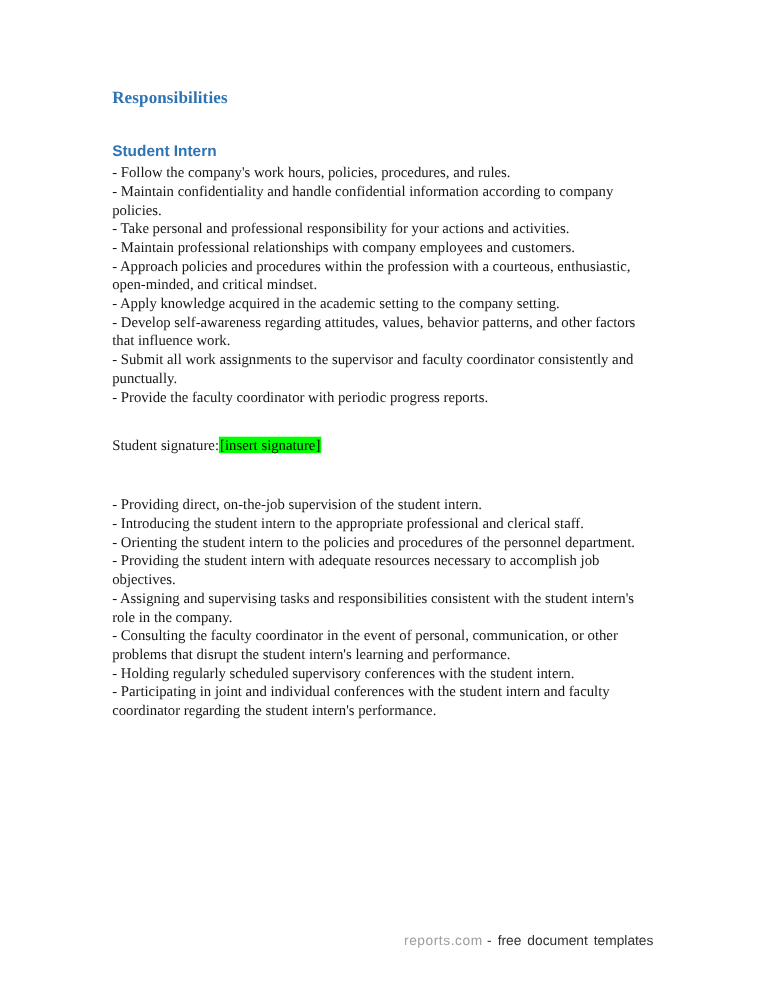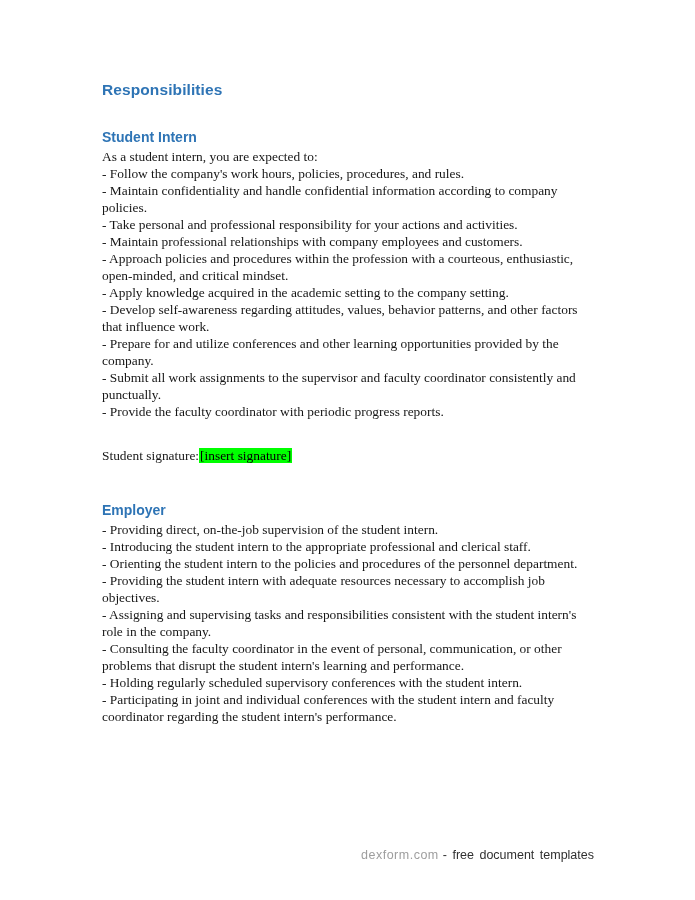--- a/index.html
+++ b/index.html
@@ -16,21 +16,21 @@
   }
   .content {
     position: absolute;
     left: 102px; top: 0;
     width: 492px;
     padding-top: 80px;
     color: var(--body-text, #161616);
   }
   h1.doc-title {
     margin: 0;
-    font-family: Liberation Sans, sans-serif;
+    font-family: Liberation Serif, serif;
     font-size: 15.5px; font-weight: 700;
     line-height: 20px;
     color: var(--heading, #2e74b5);
     letter-spacing: 0.1px;
   }
   h2.section-heading {
     margin: 0; margin-bottom: 2px;
     font-family: "Liberation Sans", sans-serif;
     font-size: 14px; font-weight: 700;
     line-height: 18px;
@@ -76,51 +76,48 @@
 </head>
 <body>
 
 <div class="page">
   <div class="content">
 
     <h1 class="doc-title">Responsibilities</h1>
 
     <section class="section-student">
       <h2 class="section-heading">Student Intern</h2>
-      <p class="body-line">As a student intern, you are expected to:</p>
       <div>
 
           <p class="body-line">- Follow the company's work hours, policies, procedures, and rules.</p>
 
           <p class="body-line">- Maintain confidentiality and handle confidential information according to company policies.</p>
 
           <p class="body-line">- Take personal and professional responsibility for your actions and activities.</p>
 
           <p class="body-line">- Maintain professional relationships with company employees and customers.</p>
 
           <p class="body-line">- Approach policies and procedures within the profession with a courteous, enthusiastic, open-minded, and critical mindset.</p>
 
           <p class="body-line">- Apply knowledge acquired in the academic setting to the company setting.</p>
 
           <p class="body-line">- Develop self-awareness regarding attitudes, values, behavior patterns, and other factors that influence work.</p>
 
-          <p class="body-line">- Prepare for and utilize conferences and other learning opportunities provided by the company.</p>
 
           <p class="body-line">- Submit all work assignments to the supervisor and faculty coordinator consistently and punctually.</p>
 
           <p class="body-line">- Provide the faculty coordinator with periodic progress reports.</p>
         </div>
     </section>
 
     <p class="signature-row">
       <span>Student signature:</span><mark>[insert signature]</mark>
     </p>
 
     <section class="section-employer">
-      <h2 class="section-heading">Employer</h2>
       <div>
 
           <p class="body-line">- Providing direct, on-the-job supervision of the student intern.</p>
 
 
           <p class="body-line">- Introducing the student intern to the appropriate professional and clerical staff.</p>
 
           <p class="body-line">- Orienting the student intern to the policies and procedures of the personnel department.</p>
 
           <p class="body-line">- Providing the student intern with adequate resources necessary to accomplish job objectives.</p>
@@ -132,15 +129,15 @@
 
           <p class="body-line">- Holding regularly scheduled supervisory conferences with the student intern.</p>
 
           <p class="body-line">- Participating in joint and individual conferences with the student intern and faculty coordinator regarding the student intern's performance.</p>
         </div>
     </section>
 
   </div>
 
   <div class="footer">
-    <span class="brand">dexform.com</span><span class="tagline">- free document templates</span>
+    <span class="brand">reports.com</span><span class="tagline">- free document templates</span>
   </div>
 </div>
 
 </body></html>

